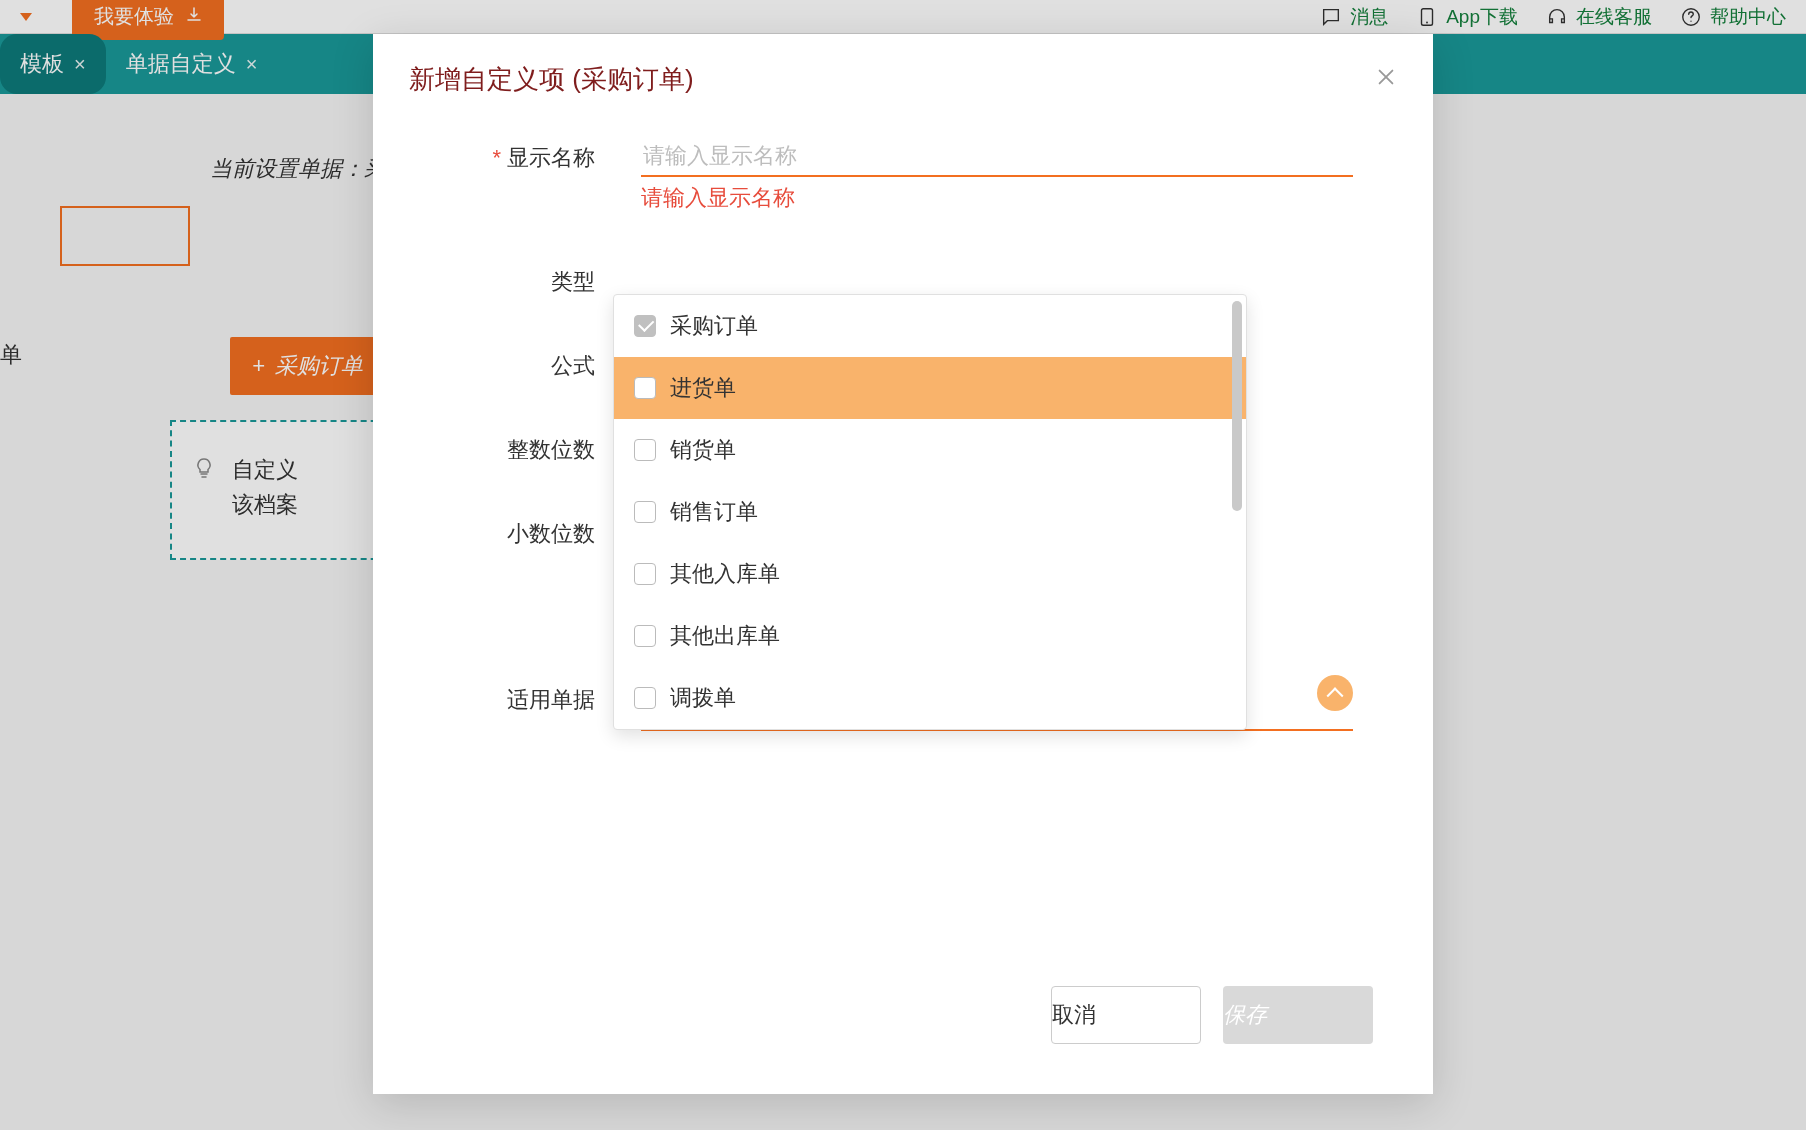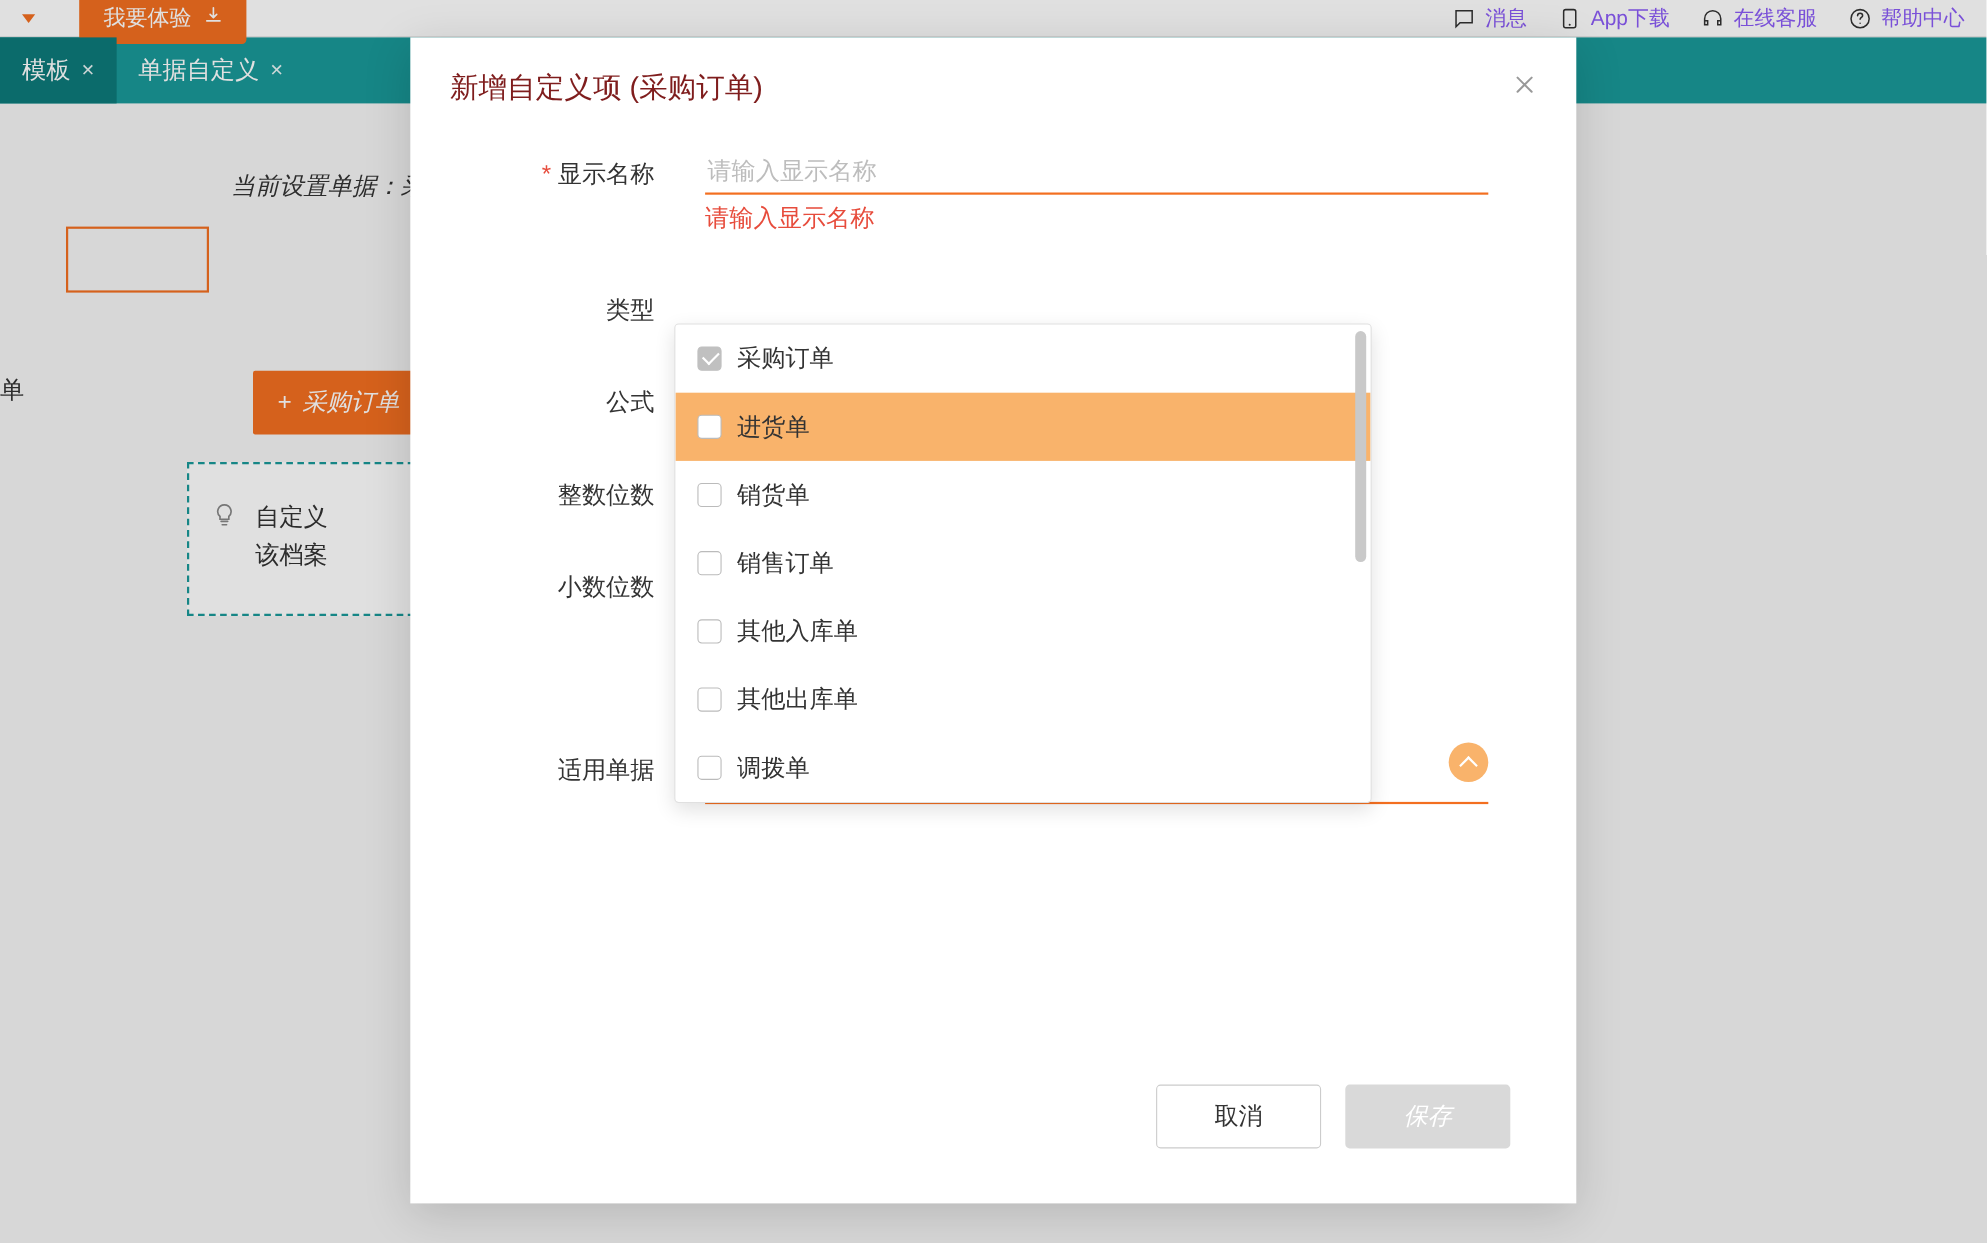--- a/index.html
+++ b/index.html
@@ -36,42 +36,42 @@
       border-radius: 4px;
       display: flex;
       align-items: center;
       gap: 12px;
       font-size: 20px;
     }
     .top-nav-right {
       display: flex;
       align-items: center;
       gap: 28px;
-      color: #8b5cf6;
+      color: #15803d;
       font-size: 19px;
     }
     .nav-item { display: flex; align-items: center; gap: 8px; }
     .nav-icon { width: 22px; height: 22px; display: inline-flex; align-items: center; justify-content: center; }
 
     
     .tabs-bar {
       height: 60px;
       background: #1a9999;
       display: flex;
       align-items: stretch;
     }
     .tab {
       display: flex;
       align-items: center;
       gap: 10px;
       padding: 0 20px;
       color: #fff;
       font-size: 22px;
     }
-    .tab.active { background: #0d7a7a; }
+    .tab.active { background: #0d7a7a; border-radius: 17px; }
     .tab-close { font-size: 20px; opacity: 0.9; }
 
     
     .page-content {
       padding: 30px 60px;
       font-style: italic;
     }
     .current-label {
       font-size: 22px;
       color: #333;
@@ -312,21 +312,20 @@
       gap: 22px;
       padding: 30px 60px 50px 60px;
     }
     .btn {
       min-width: 150px;
       height: 58px;
       border-radius: 4px;
       font-size: 22px;
       display: inline-flex;
       align-items: center;
-      justify-content: center;
     }
     .btn-outline { border: 1px solid #ccc; color: #333; background: #fff; }
     .btn-disabled { background: #d9d9d9; color: #fff; border: none; font-style: italic; }
   </style>
 </head>
 <body>
 
 <div class="top-nav">
   <div class="top-nav-left">
     <span class="caret-down"></span>

